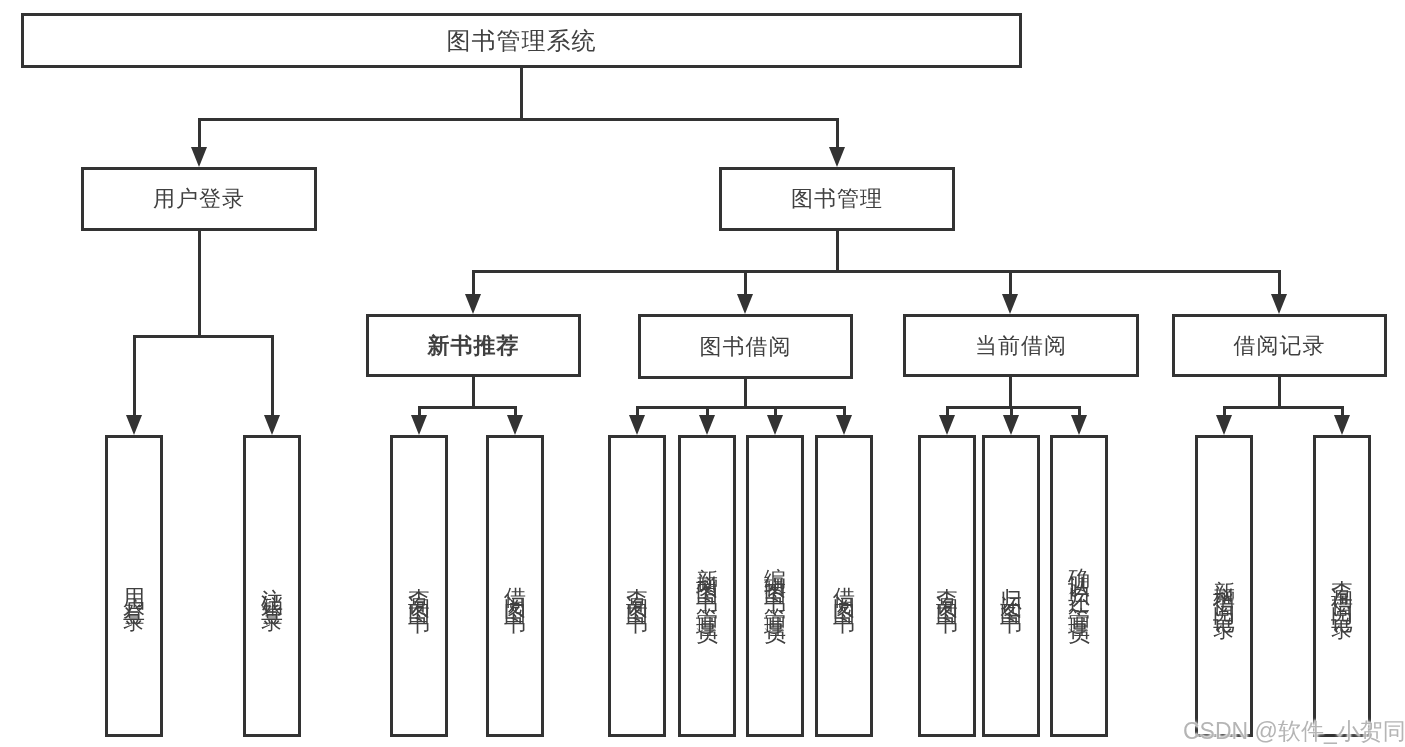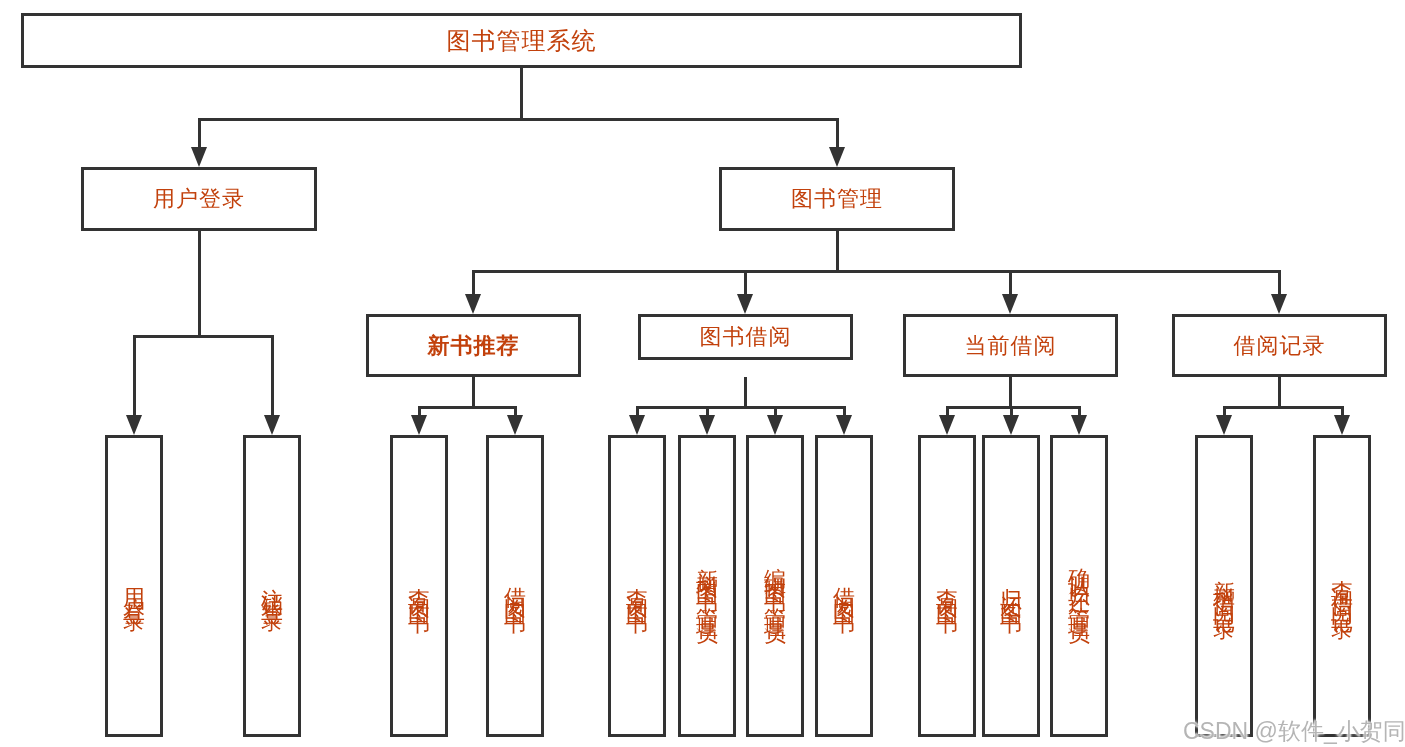--- a/index.html
+++ b/index.html
@@ -16,21 +16,21 @@
     overflow: hidden;
   }
   .node {
     position: absolute;
     box-sizing: border-box;
     border: 3px solid #333333;
     background: #ffffff;
     display: flex;
     align-items: center;
     justify-content: center;
-    color: #c2410c;
+    color: #404040;
   }
   .node .hlabel {
     font-size: 22px;
     letter-spacing: 1px;
     white-space: nowrap;
   }
   .node.root .hlabel {
     font-size: 24px;
   }
   .node.leaf .vlabel {
@@ -76,24 +76,24 @@
   <div class="node" style="left:81px; top:167px; width:236px; height:64px;">
     <span class="hlabel">用户登录</span>
   </div>
   <div class="node" style="left:719px; top:167px; width:236px; height:64px;">
     <span class="hlabel">图书管理</span>
   </div>
 
   <div class="node" style="left:366px; top:314px; width:215px; height:63px;font-weight:bold;">
     <span class="hlabel">新书推荐</span>
   </div>
-  <div class="node" style="left:638px; top:314px; width:215px; height:46px;">
+  <div class="node" style="left:638px; top:314px; width:215px; height:65px;">
     <span class="hlabel">图书借阅</span>
   </div>
-  <div class="node" style="left:903px; top:314px; width:215px; height:63px;">
+  <div class="node" style="left:903px; top:314px; width:236px; height:63px;">
     <span class="hlabel">当前借阅</span>
   </div>
   <div class="node" style="left:1172px; top:314px; width:215px; height:63px;">
     <span class="hlabel">借阅记录</span>
   </div>
 
   <div class="node leaf" style="left:105px; top:435px; width:58px; height:302px;">
     <span class="vlabel">用户登录</span>
   </div>
   <div class="node leaf" style="left:243px; top:435px; width:58px; height:302px;">

